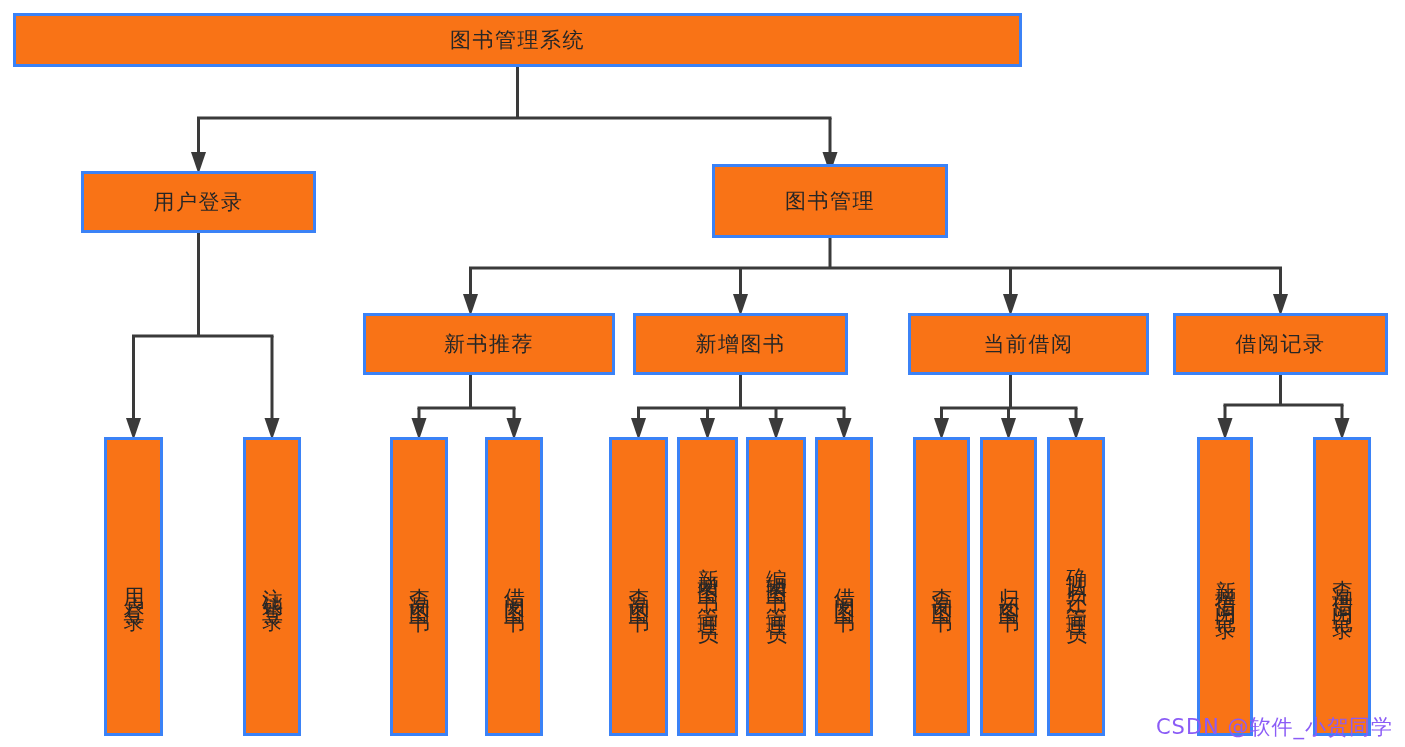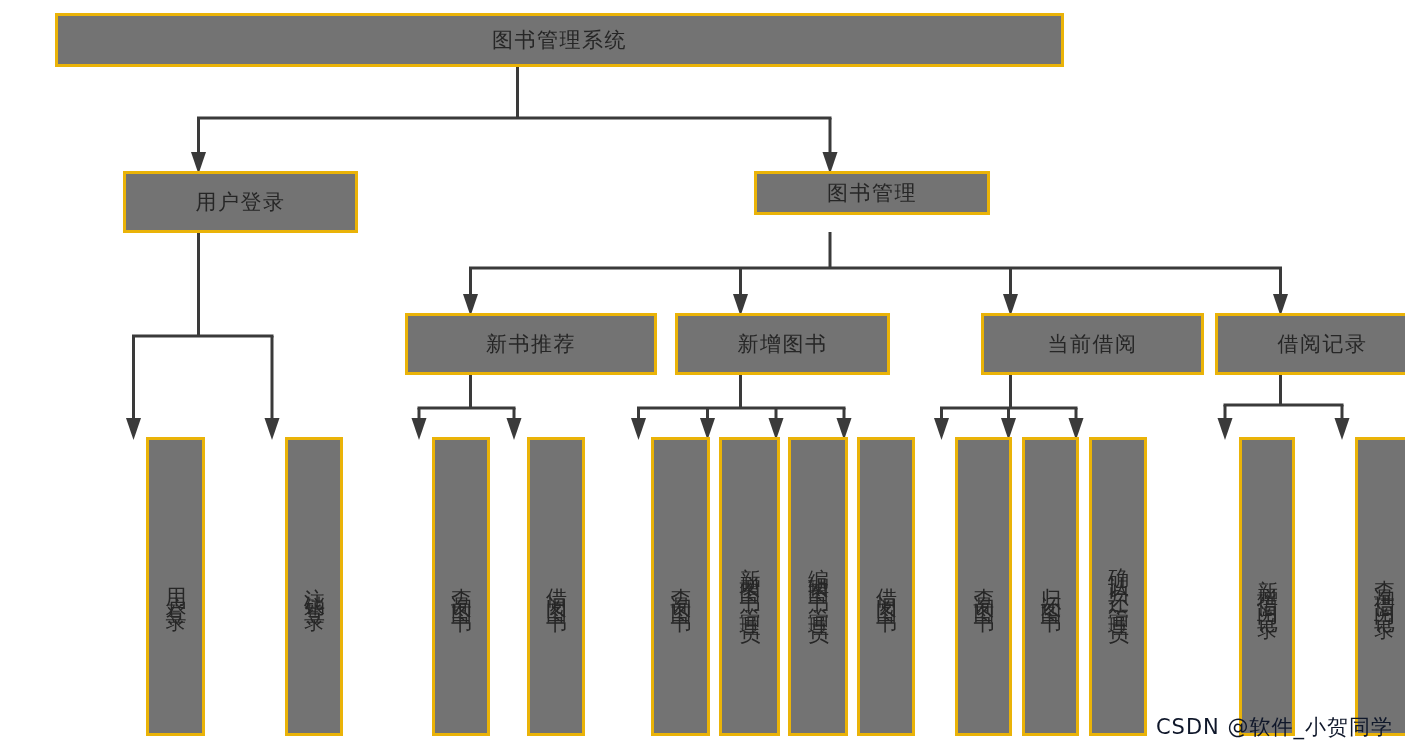--- a/index.html
+++ b/index.html
@@ -17,45 +17,44 @@
     left: 0; top: 0;
     width: 1405px; height: 747px;
     pointer-events: none;
   }
   #nodes-layer { position: absolute; left: 0; top: 0; }
   .node {
     position: absolute;
     display: flex;
     align-items: center;
     justify-content: center;
-    border: 3px solid #eab308;
-    background: #737373;
+    border: 3px solid #3b82f6;
+    background: #f97316;
     color: #262626;
     text-align: center;
-    margin-left: 42px;
   }
   .node.horizontal {
     font-size: 21px;
     letter-spacing: 1.5px;
     white-space: nowrap;
   }
   .node.vertical {
     writing-mode: vertical-rl;
     text-orientation: mixed;
     font-size: 21px;
     letter-spacing: 8px;
     line-height: 1;
   }
   .watermark {
     position: absolute;
     right: 12px;
     bottom: 6px;
     font-size: 21px;
     letter-spacing: 1px;
-    color: #0f172a;
+    color: #8b5cf6;
     white-space: nowrap;
   }
 </style>
 </head>
 <body>
 
 <div class="canvas">
   <svg id="connector-layer" width="1405" height="747" viewBox="0 0 1405 747" xmlns="http://www.w3.org/2000/svg">
       <g>
         <line x1="517.5" y1="66" x2="517.5" y2="118" stroke="#3a3a3a" stroke-width="3"></line>
@@ -120,24 +119,24 @@
         <line x1="1223.5" y1="405" x2="1343.5" y2="405" stroke="#3a3a3a" stroke-width="3"></line>
         <line x1="1225" y1="405" x2="1225" y2="419" stroke="#3a3a3a" stroke-width="3"></line>
         <polygon points="1217.5,418 1232.5,418 1225,440" fill="#3a3a3a"></polygon>
         <line x1="1342" y1="405" x2="1342" y2="419" stroke="#3a3a3a" stroke-width="3"></line>
         <polygon points="1334.5,418 1349.5,418 1342,440" fill="#3a3a3a"></polygon>
       </g>
     </svg>
   <div id="nodes-layer">
       <div class="node horizontal" style="left: 13px; top: 13px; width: 1009px; height: 54px;">图书管理系统</div>
       <div class="node horizontal" style="left: 81px; top: 171px; width: 235px; height: 62px;">用户登录</div>
-      <div class="node horizontal" style="left: 712px; top: 171px; width: 236px; height: 44px;">图书管理</div>
+      <div class="node horizontal" style="left: 712px; top: 164px; width: 236px; height: 74px;">图书管理</div>
       <div class="node horizontal" style="left: 363px; top: 313px; width: 252px; height: 62px;">新书推荐</div>
       <div class="node horizontal" style="left: 633px; top: 313px; width: 215px; height: 62px;">新增图书</div>
-      <div class="node horizontal" style="left: 939px; top: 313px; width: 223px; height: 62px;">当前借阅</div>
+      <div class="node horizontal" style="left: 908px; top: 313px; width: 241px; height: 62px;">当前借阅</div>
       <div class="node horizontal" style="left: 1173px; top: 313px; width: 215px; height: 62px;">借阅记录</div>
       <div class="node vertical" style="left: 104px; top: 437px; width: 59px; height: 299px;">用户登录</div>
       <div class="node vertical" style="left: 243px; top: 437px; width: 58px; height: 299px;">注销登录</div>
       <div class="node vertical" style="left: 390px; top: 437px; width: 58px; height: 299px;">查询图书</div>
       <div class="node vertical" style="left: 485px; top: 437px; width: 58px; height: 299px;">借阅图书</div>
       <div class="node vertical" style="left: 609px; top: 437px; width: 59px; height: 299px;">查询图书</div>
       <div class="node vertical" style="left: 677px; top: 437px; width: 61px; height: 299px;">新增图书（管理员）</div>
       <div class="node vertical" style="left: 746px; top: 437px; width: 60px; height: 299px;">编辑图书（管理员）</div>
       <div class="node vertical" style="left: 815px; top: 437px; width: 58px; height: 299px;">借阅图书</div>
       <div class="node vertical" style="left: 913px; top: 437px; width: 57px; height: 299px;">查询图书</div>

